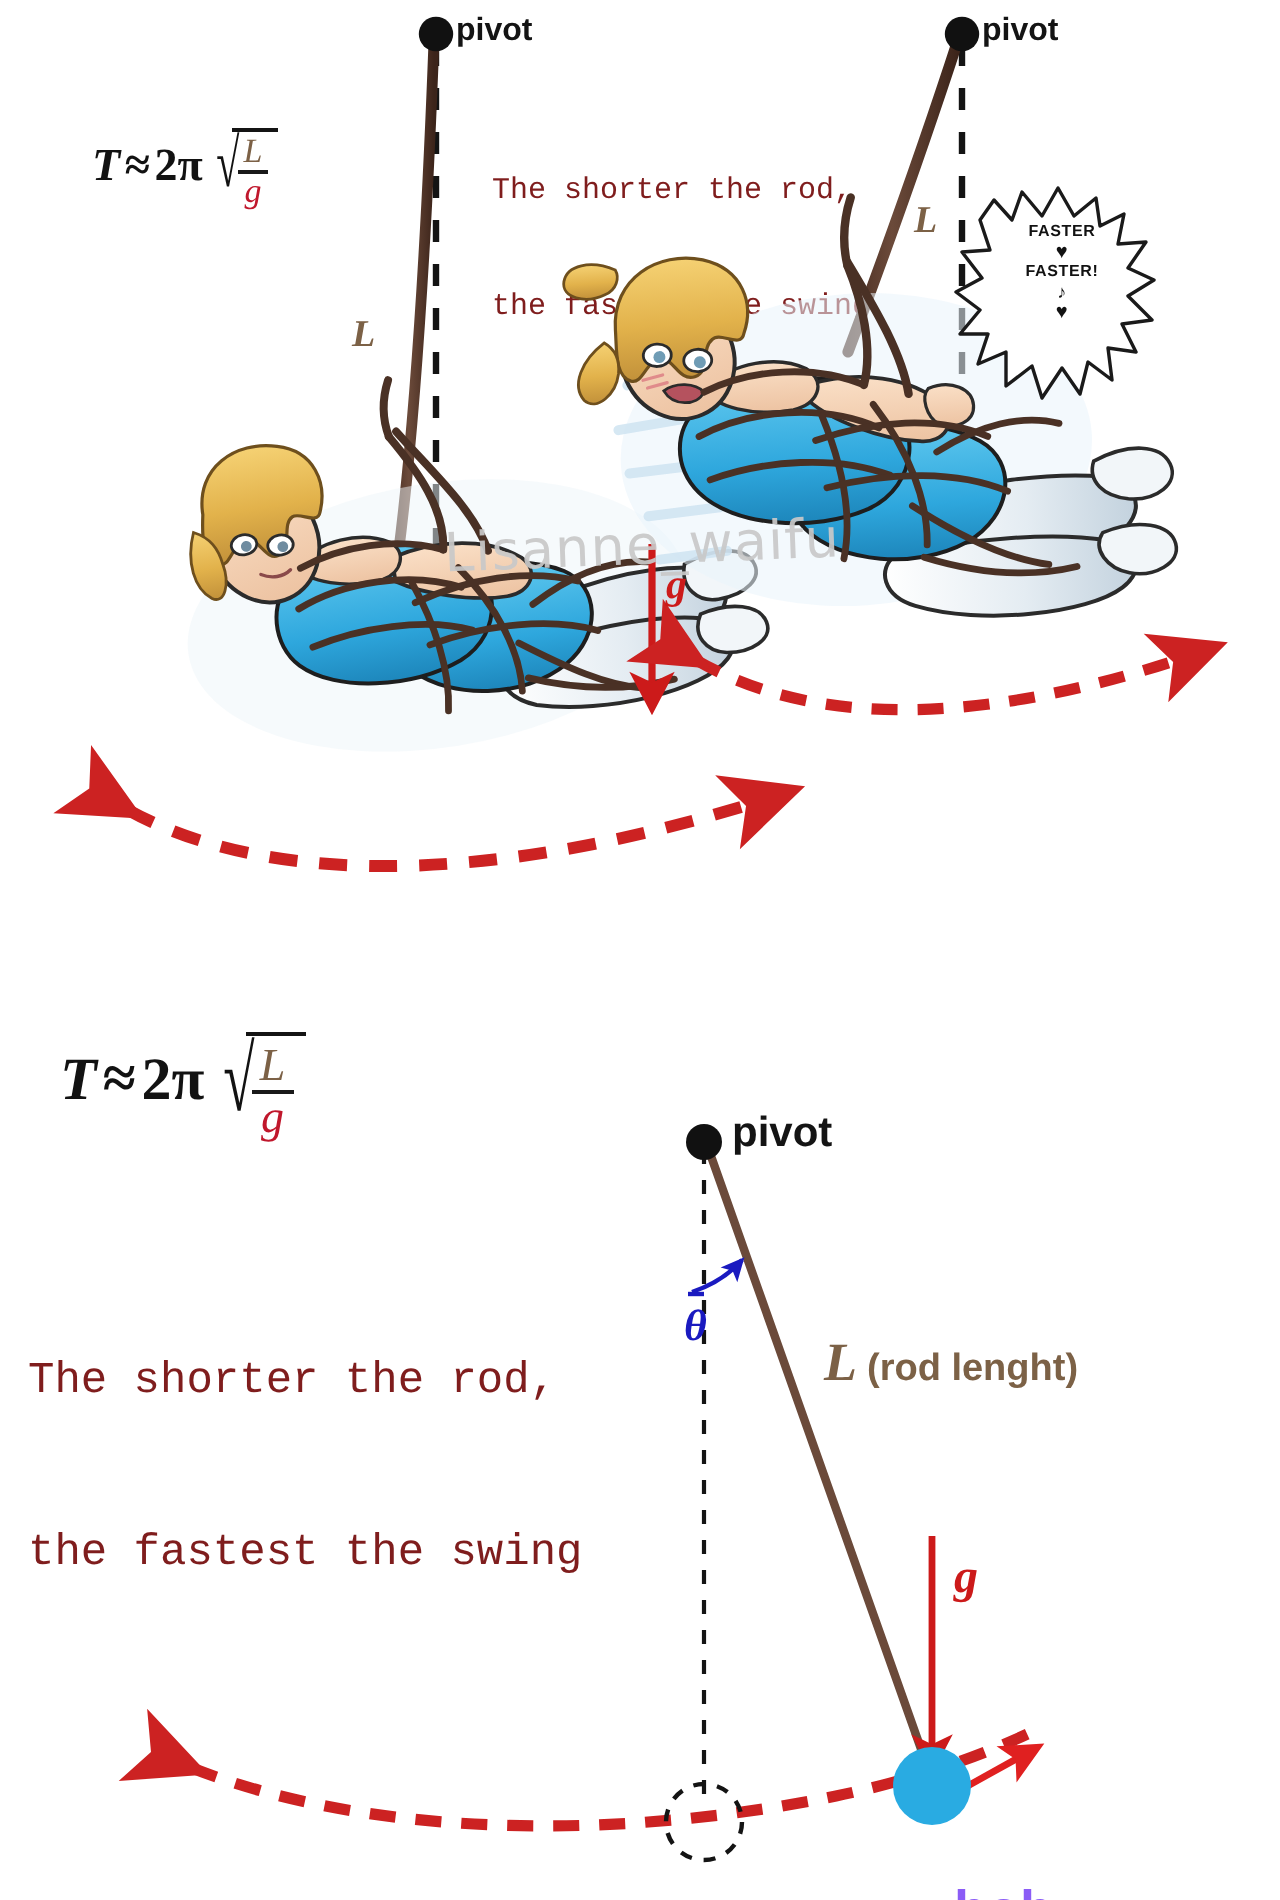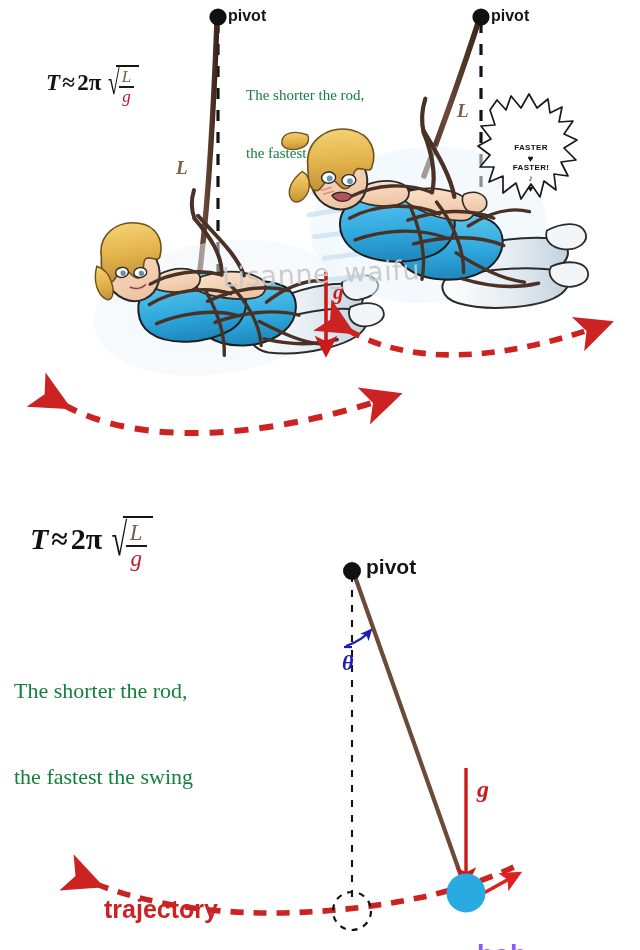--- a/index.html
+++ b/index.html
@@ -69,22 +69,22 @@
     font-style: italic;
     line-height: 1.02;
     padding-top: .10em;
   }
   .frac .num { display: block; color: #7c6146; padding: 0 .18em; }
   .frac .den { display: block; color: #c0172c; padding: 0 .18em; border-top: 2px solid #191919; margin-top: .04em; }
 
   
   .caption {
     position: absolute;
-    font-family: Liberation Serif, serif;
-    color: #15803d;
+    font-family: Liberation Mono, monospace;
+    color: #7f1d1d;
     white-space: pre;
   }
 
   
   .lbl {
     position: absolute;
     white-space: nowrap;
     font-family: "Liberation Sans", sans-serif;
     font-weight: bold;
   }
@@ -95,21 +95,20 @@
 
   
   .burst-text {
     position: absolute;
     text-align: center;
     font-family: "Liberation Sans", sans-serif;
     font-weight: bold;
     color: #121212;
     line-height: 1.12;
     letter-spacing: .02em;
-    margin-top: 32px;
   }
   .burst-text .bt-row { display: block; }
   .burst-text .sm { font-size: 8px; }
   .burst-text .hrt { font-size: 10px; }
   .burst-text .note { font-size: 9px; font-weight: normal; }
 
   
   #watermark {
     position: absolute;
     left: 222px;
@@ -385,20 +384,20 @@
 
     <circle cx="466" cy="423" r="19.5" fill="#29abe2"></circle>
 
     <circle cx="352" cy="101" r="9" fill="#111111"></circle>
   </svg>
 
   <div class="lbl" id="pivot-label-bottom" style="left:366px; top:85px; font-size:21px; color:#141414;">pivot</div>
 
   <div class="lbl lbl-serif-italic" id="theta-label" style="left:342px; top:180px; font-size:22px; color:#1a1ac0; font-weight:bold;">θ</div>
 
+  <div class="lbl" id="rod-length-label" style="left:412px; top:196px; font-size:20px; color:#7c6146;"><span class="lbl-serif-italic" style="font-size:27px;">L</span><span style="font-size:19px; padding-left:5px;">(rod lenght)</span></div>
 
   <div class="lbl lbl-serif-italic" id="gravity-label-bottom" style="left:477px; top:306px; font-size:24px; color:#cc1a1a;">g</div>
 
   <div class="lbl" id="bob-label" style="left:477px; top:445px; font-size:27px; color:#8b5cf6;margin-top:25px;">bob</div>
 
-  <div class="lbl" id="trajectory-label" style="left:104px; top:425px; font-size:25px; color:#cc2222;">trajectory</div>
 
 </div>
 
 </body></html>

